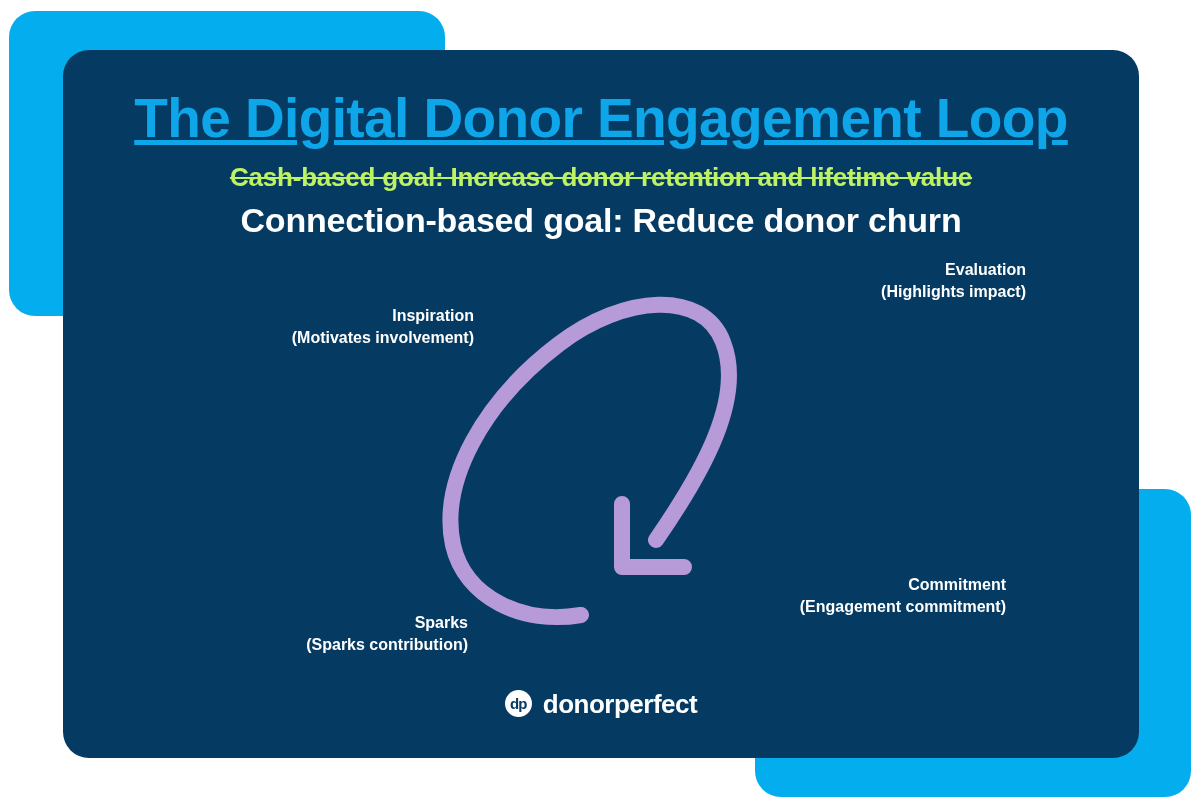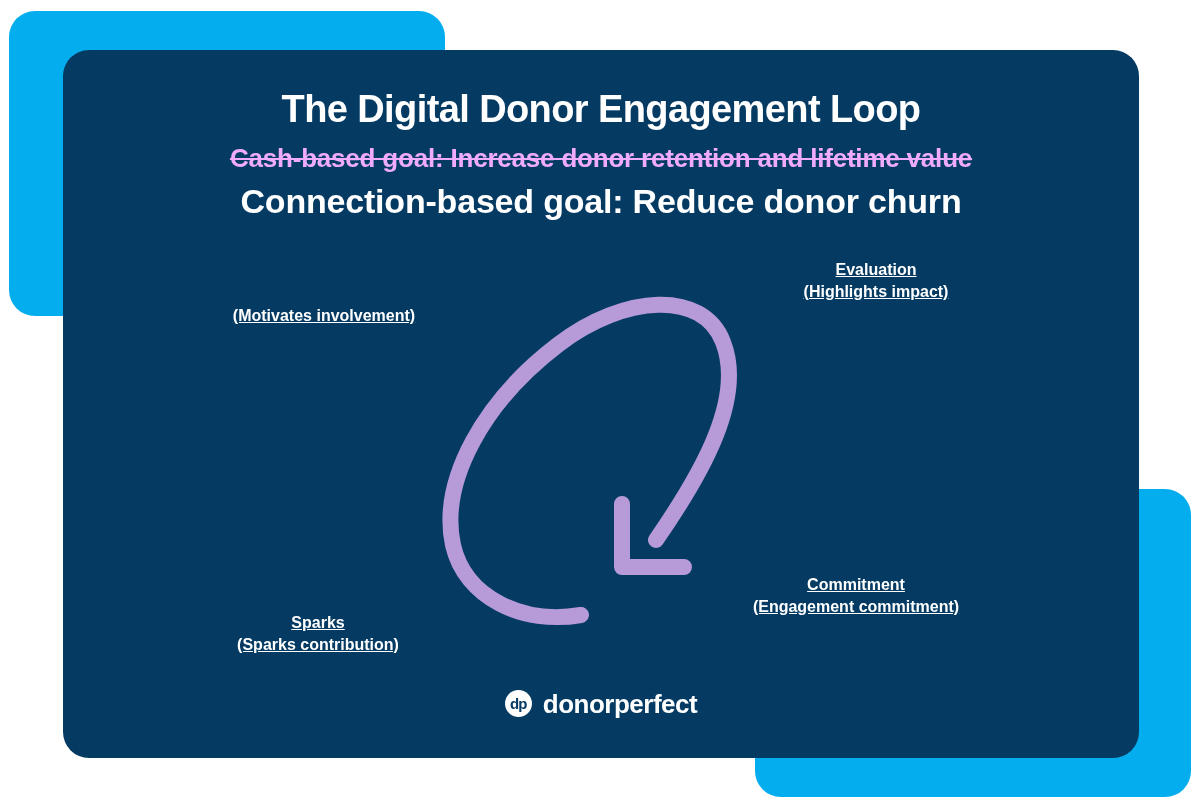--- a/index.html
+++ b/index.html
@@ -57,30 +57,31 @@
   
   .heading-block {
     position: absolute;
     left: 0;
     top: 38px;
     width: 100%;
     text-align: center;
   }
   .title {
     margin: 0;
-    color: #ffffff;
-    font-size: 38px;
+    color: #0ea5e9;
+    font-size: 55px;
     font-weight: bold;
     letter-spacing: -0.6px;
     line-height: 1.12;
     white-space: nowrap;
+    text-decoration: underline;
   }
   .subtitle-struck {
     margin: 12px 0 0 0;
-    color: #f0abfc;
+    color: #bef264;
     font-size: 26px;
     font-weight: bold;
     letter-spacing: -0.2px;
     text-decoration: line-through;
     text-decoration-thickness: 2px;
     line-height: 1.16;
     white-space: nowrap;
   }
   .subtitle-live {
     margin: 9px 0 0 0;
@@ -92,23 +93,22 @@
     white-space: nowrap;
   }
 
   
   .stage-label {
     position: absolute;
     color: #ffffff;
     font-size: 16px;
     font-weight: bold;
     line-height: 1.35;
-    text-align: center;
-    white-space: nowrap;
-    text-decoration: underline;
+    text-align: right;
+    white-space: nowrap;
   }
   .stage-label .stage-name { display: block; }
   .stage-label .stage-desc { display: block; }
 
   
   .stage-inspiration { left: 111px; top: 255px; width: 300px; }
   .stage-evaluation  { left: 663px; top: 209px; width: 300px; }
   .stage-commitment  { left: 643px; top: 476px; width: 300px; margin-top: 48px; }
   .stage-trigger     { left: 105px; top: 562px; width: 300px; }
 
@@ -175,20 +175,21 @@
     <svg class="loop-arrow" viewBox="0 0 400 400" aria-hidden="true">
       <path d="M 208 375
                C 150 385, 92 358, 80 305
                C 66 240, 112 160, 186 104
                C 252 54, 330 50, 350 102
                C 372 158, 330 232, 283 300" fill="none" stroke="#B79AD8" stroke-width="16" stroke-linecap="round" stroke-linejoin="round"></path>
       <path d="M 249 264 L 249 327 L 311 327" fill="none" stroke="#B79AD8" stroke-width="16" stroke-linecap="round" stroke-linejoin="round"></path>
     </svg>
 
     <div class="stage-label stage-inspiration">
+      <span class="stage-name">Inspiration</span>
       <span class="stage-desc">(Motivates involvement)</span>
     </div>
 
     <div class="stage-label stage-evaluation">
       <span class="stage-name">Evaluation</span>
       <span class="stage-desc">(Highlights impact)</span>
     </div>
 
     <div class="stage-label stage-commitment">
       <span class="stage-name">Commitment</span>

